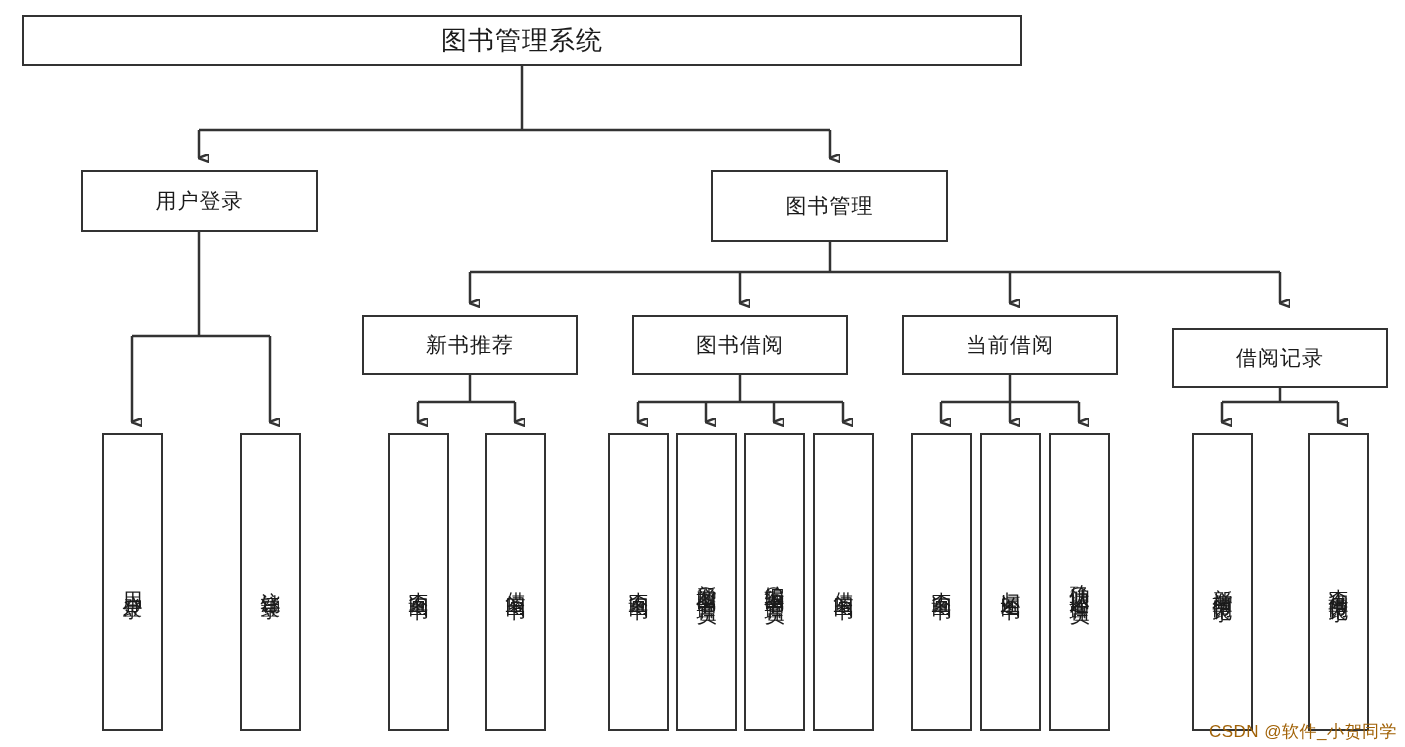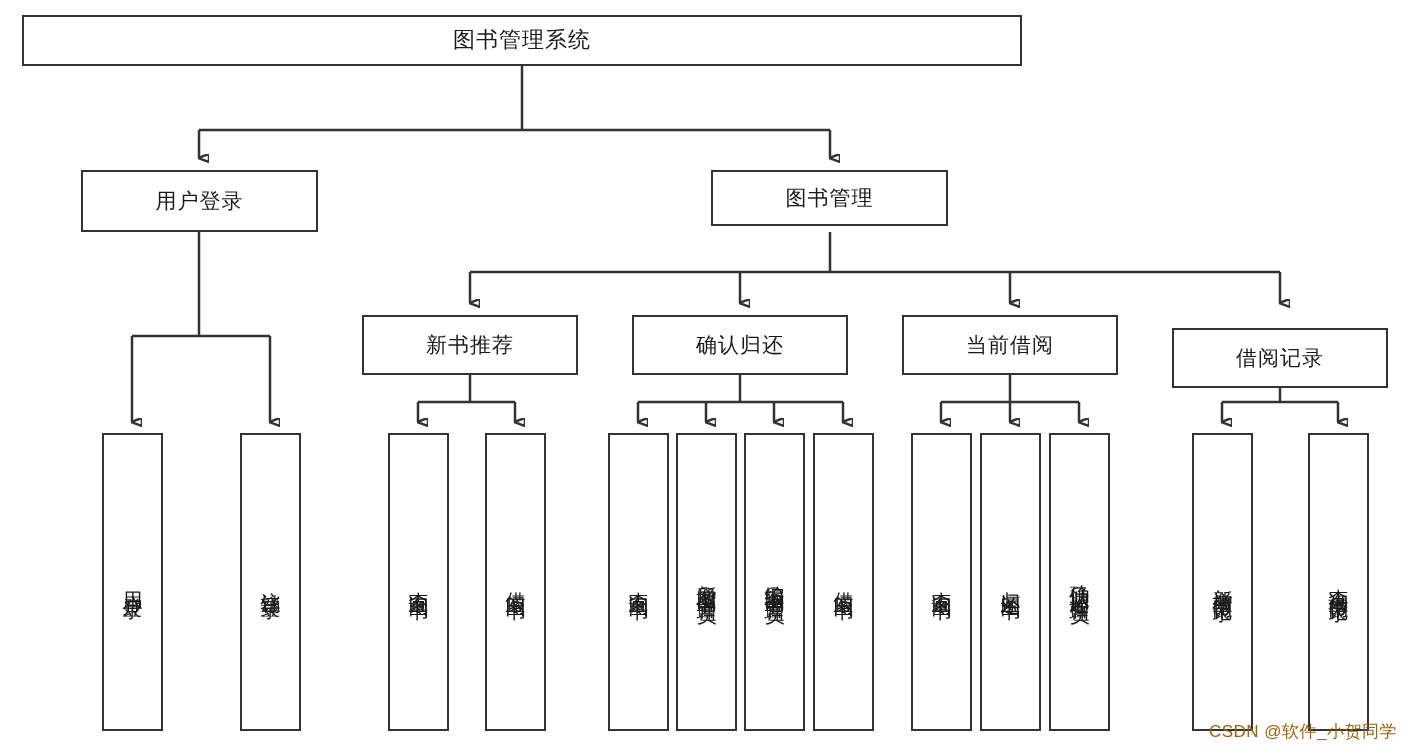--- a/index.html
+++ b/index.html
@@ -27,21 +27,21 @@
     align-items: center;
     justify-content: center;
     color: #1a1a1a;
   }
   .node.horiz {
     font-size: 21px;
     letter-spacing: 1px;
     line-height: 1.2;
   }
   .node.root {
-    font-size: 22px;
+    font-size: 26px;
   }
   
   .node.vert {
     writing-mode: vertical-rl;
     text-orientation: upright;
     font-size: 20px;
     letter-spacing: 3px;
     line-height: 1.05;
     padding: 4px 0;
     white-space: nowrap;
@@ -128,29 +128,29 @@
     <line x1="1338" y1="402" x2="1338" y2="422" marker-end="url(#arw)"></line>
   </svg>
 
   <div class="node horiz root" style="left:22px; top:15px; width:1000px; height:51px;">
     <span>图书管理系统</span>
   </div>
 
   <div class="node horiz" style="left:81px; top:170px; width:237px; height:62px;">
     <span>用户登录</span>
   </div>
-  <div class="node horiz" style="left:711px; top:170px; width:237px; height:56px;">
+  <div class="node horiz" style="left:711px; top:170px; width:237px; height:72px;">
     <span>图书管理</span>
   </div>
 
   <div class="node horiz" style="left:362px; top:315px; width:216px; height:60px;">
     <span>新书推荐</span>
   </div>
   <div class="node horiz" style="left:632px; top:315px; width:216px; height:60px;">
-    <span>确认归还</span>
+    <span>图书借阅</span>
   </div>
   <div class="node horiz" style="left:902px; top:315px; width:216px; height:60px;">
     <span>当前借阅</span>
   </div>
   <div class="node horiz" style="left:1172px; top:315px; width:216px; height:60px;margin-top:13px;">
     <span>借阅记录</span>
   </div>
 
   <div class="node vert" style="left:102px; top:433px; width:61px; height:298px;">
     <span class="vtxt">用户登录</span>

